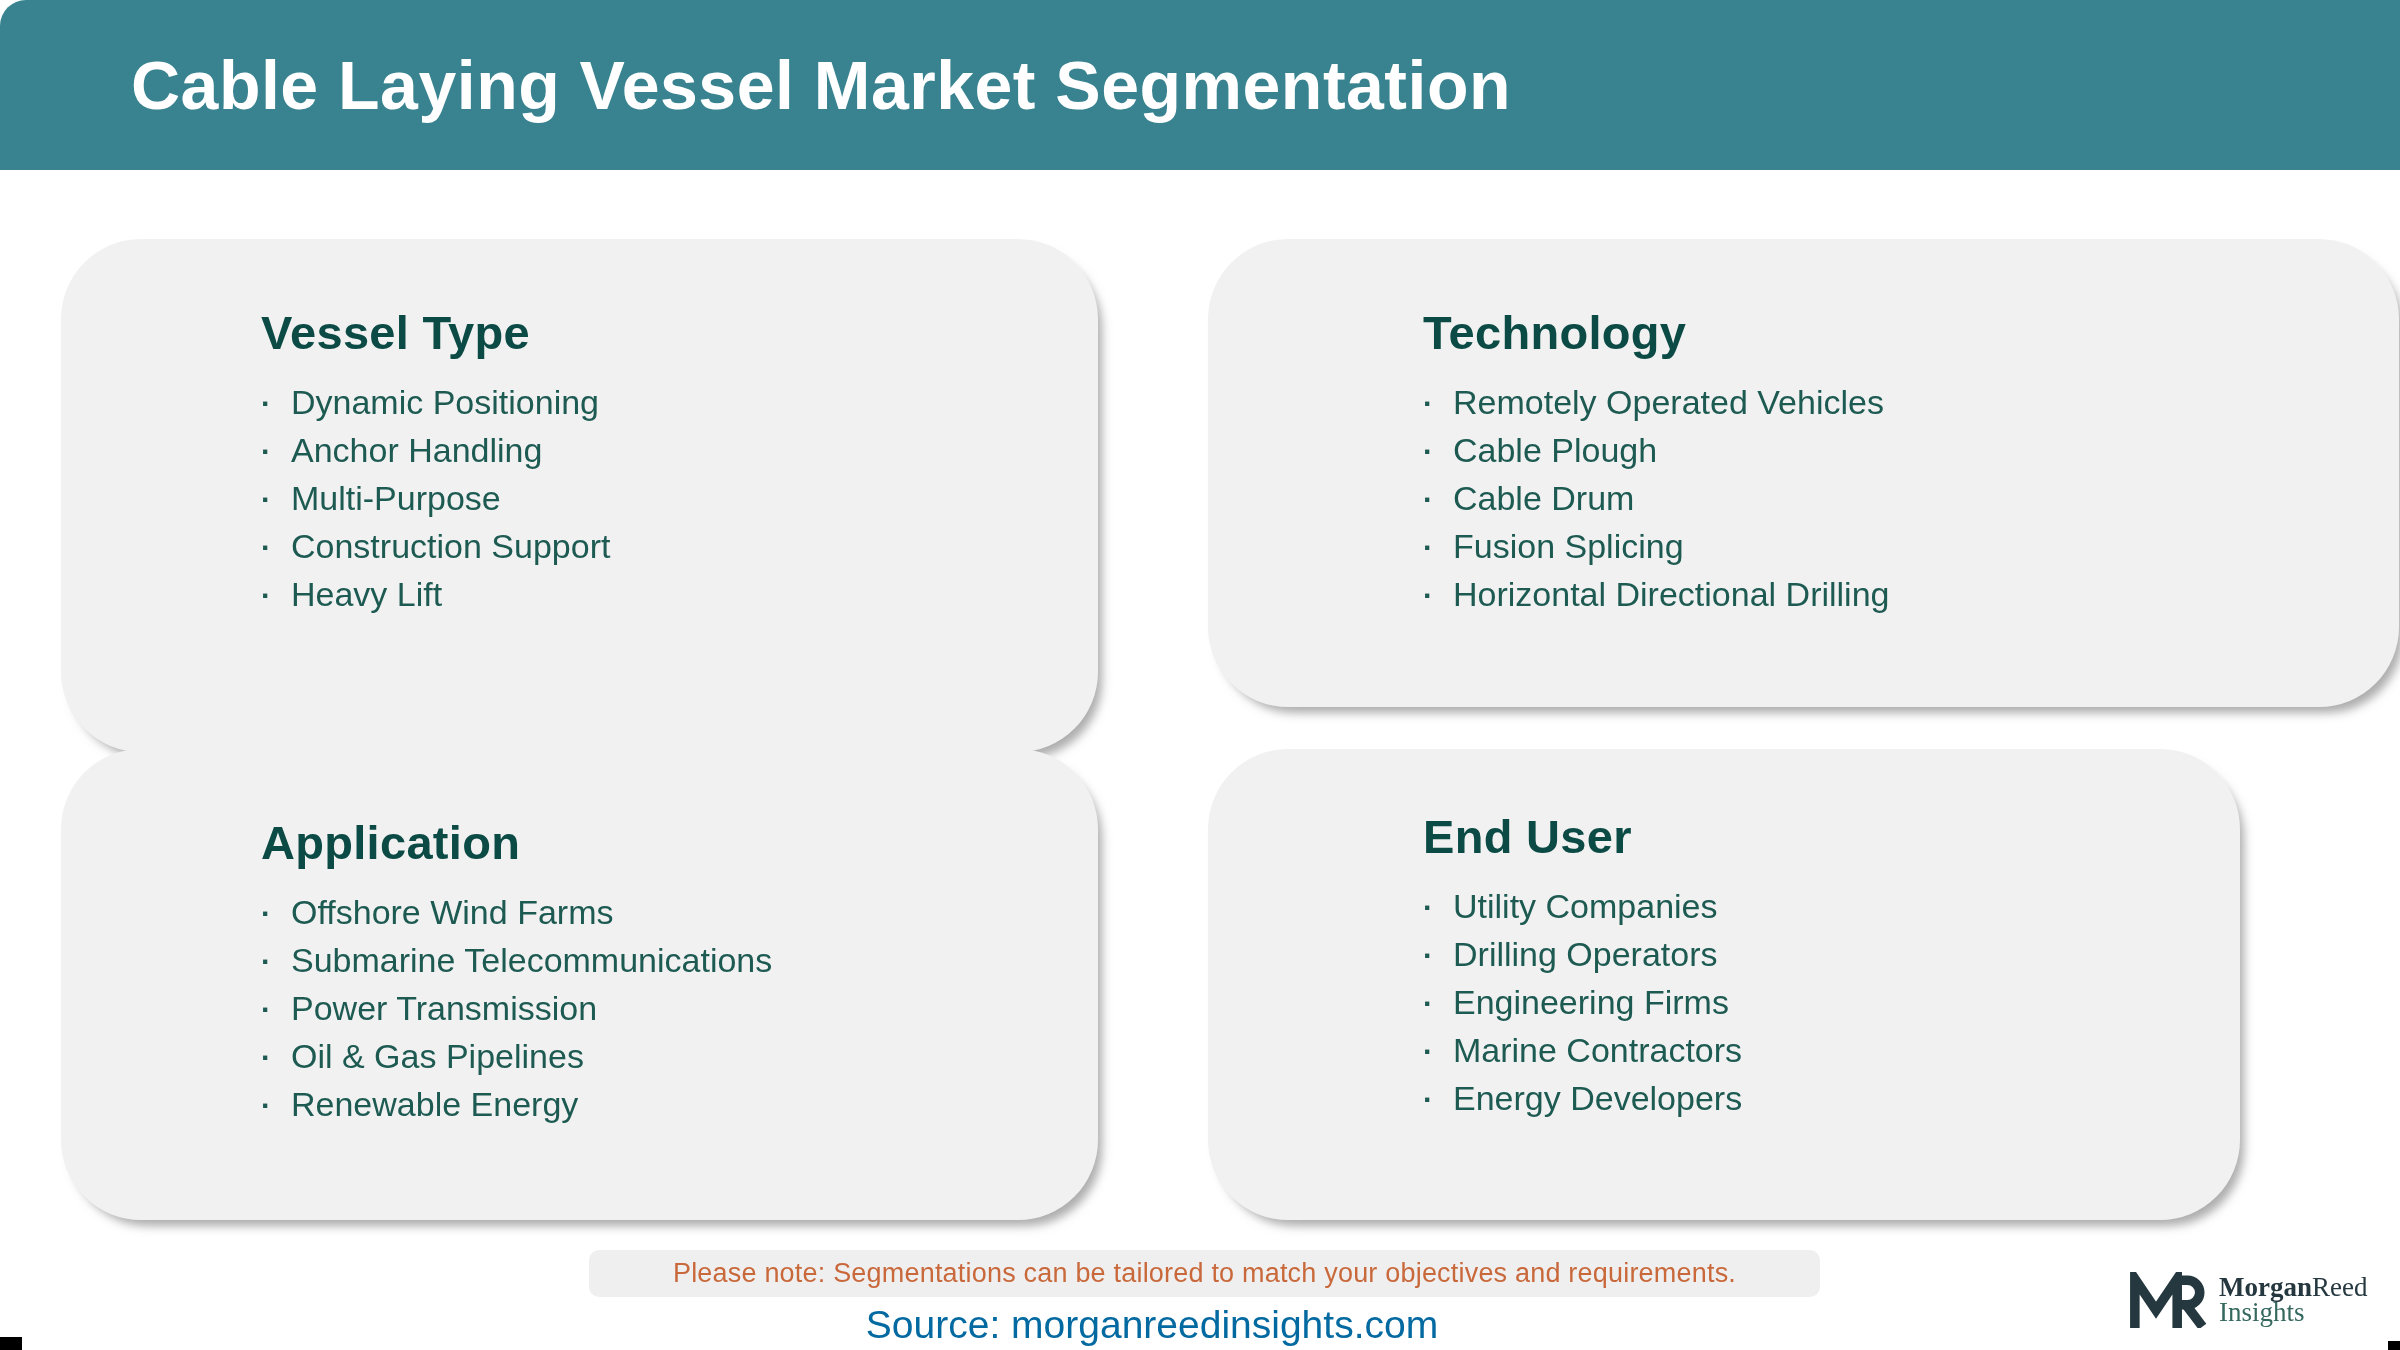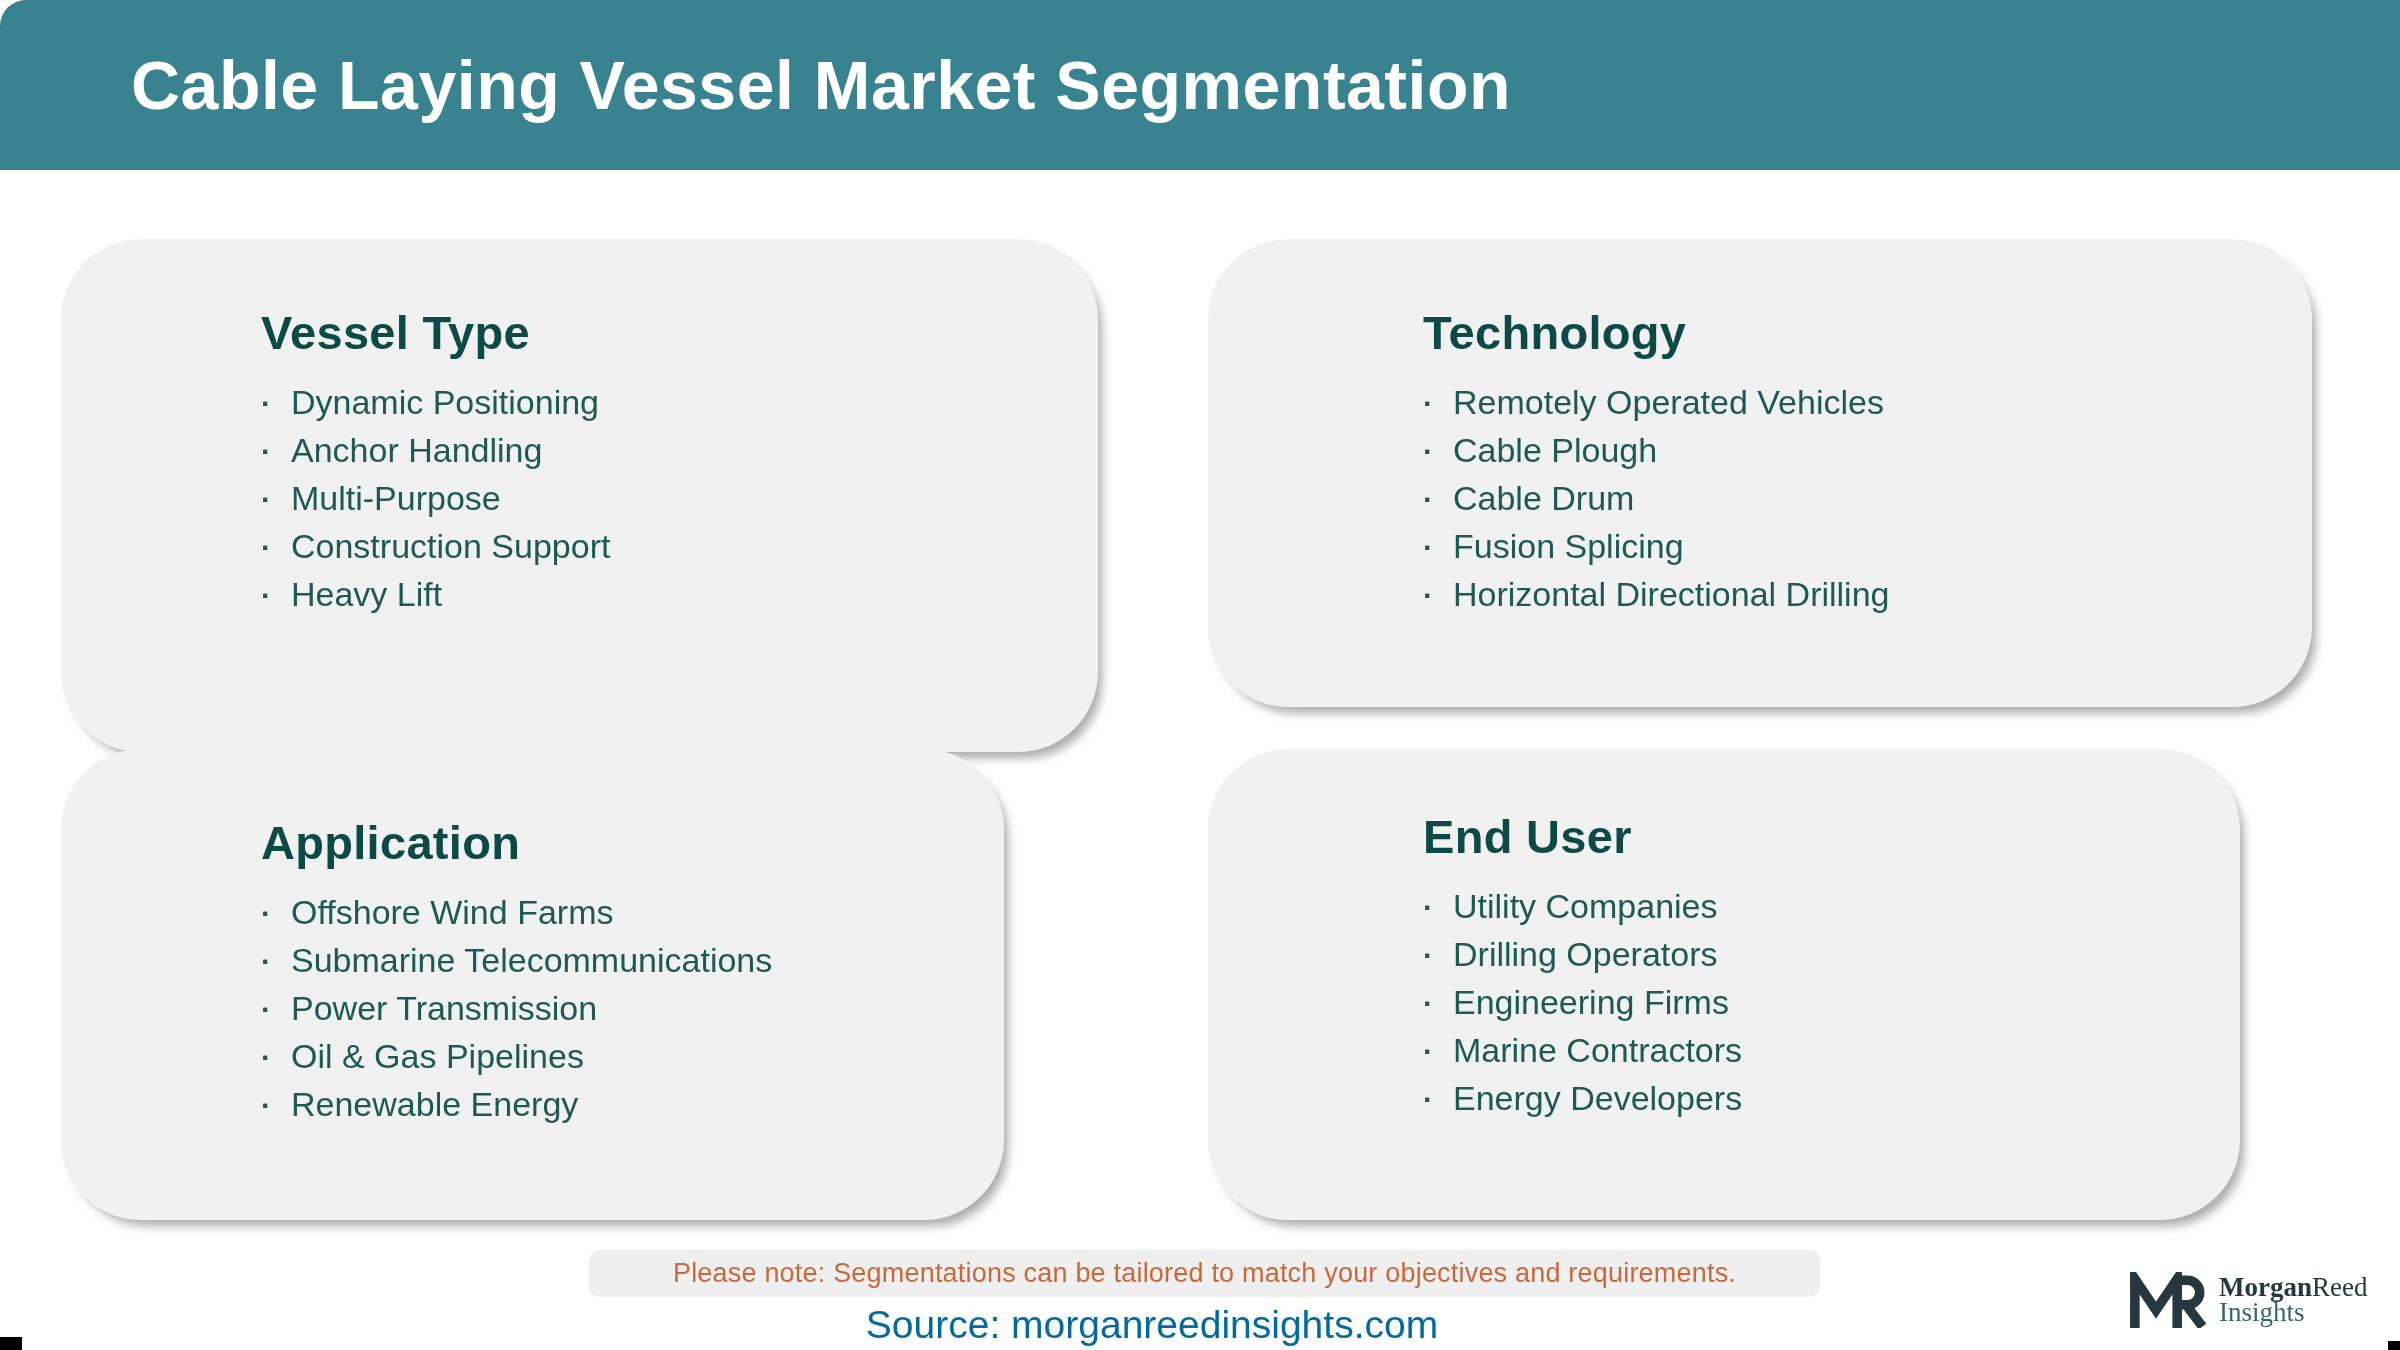--- a/index.html
+++ b/index.html
@@ -16,22 +16,22 @@
     margin:0;position:absolute;left:131px;top:0;line-height:170px;
     font-size:68px;font-weight:700;color:#ffffff;letter-spacing:.5px;
   }
   
   .card{
     position:absolute;background:#F1F1F1;border-radius:80px;
     box-shadow:7px 9px 10px -3px rgba(105,105,105,.55);
     box-sizing:border-box;
   }
   .card.pos-tl{left:61px;top:239px;width:1037px;height:513px;padding:64px 40px 0 200px;}
-  .card.pos-tr{left:1208px;top:239px;width:1104px;height:468px;padding:64px 40px 0 215px;}
-  .card.pos-bl{left:61px;top:749px;width:943px;height:471px;padding:64px 40px 0 200px;}
+  .card.pos-tr{left:1208px;top:239px;width:1191px;height:468px;padding:64px 40px 0 215px;}
+  .card.pos-bl{left:61px;top:749px;width:1037px;height:471px;padding:64px 40px 0 200px;}
   .card.pos-br{left:1208px;top:749px;width:1032px;height:471px;padding:58px 40px 0 215px;}
   .card h2{
     margin:0;font-size:47px;font-weight:700;color:#0C4B45;line-height:60px;letter-spacing:.3px;
   }
   .card .list{margin-top:16px;}
   .list-item{
     display:flex;align-items:baseline;
     font-size:34px;line-height:46px;color:#1D5A52;
   }
   .list-item .bullet{width:30px;flex:0 0 30px;text-align:left;font-weight:700;font-size:30px;}

